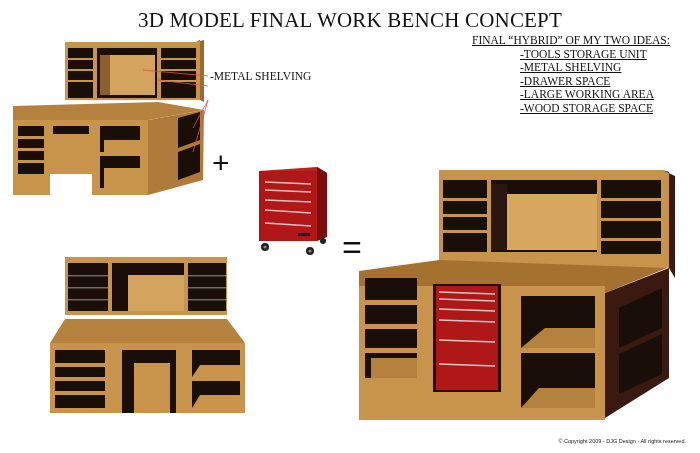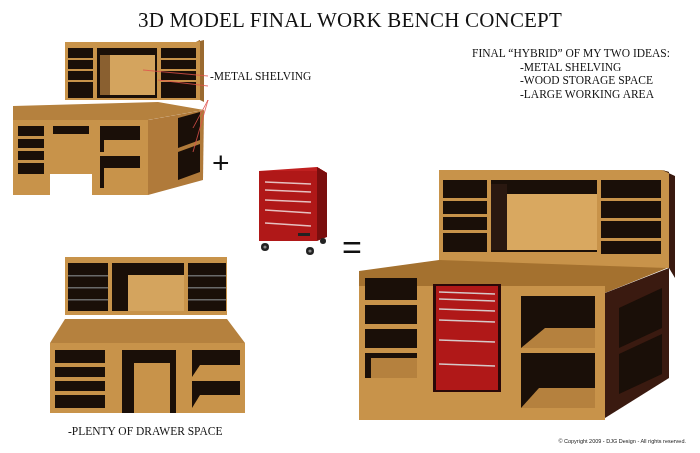--- a/index.html
+++ b/index.html
@@ -127,29 +127,30 @@
     </g>
   <rect x="72" y="95" width="54" height="63" fill="#1a0f08"></rect>
   <rect x="84" y="108" width="36" height="50" fill="#c8934a"></rect>
   <rect x="142" y="95" width="48" height="58" fill="#1a0f08"></rect>
   <rect x="142" y="122" width="48" height="4" fill="#c8934a"></rect>
   <polygon points="150,110 190,110 190,122 142,122" fill="#c8934a"></polygon>
   <polygon points="150,140 190,140 190,153 142,153" fill="#c8934a"></polygon>
 </svg>
 
 <div class="abs notes" style="left:68px;top:425px;">
-  <div>-PLENTY OF DRAWER SPACE</div>
 </div>
 
-<div class="abs notes" style="left:472px;top:47px;">
+<div class="abs notes" style="left:472px;top:34px;text-decoration:underline;">
   <div class="ideas-head">FINAL “HYBRID” OF MY TWO IDEAS:</div>
   <div class="ideas-list">
+    <div>-TOOLS STORAGE UNIT</div>
     <div>-METAL SHELVING</div>
+    <div>-DRAWER SPACE</div>
+    <div>-LARGE WORKING AREA</div>
     <div>-WOOD STORAGE SPACE</div>
-    <div>-LARGE WORKING AREA</div>
   </div>
 </div>
 
 <svg style="left:357px;top:168px;" width="318" height="255" viewBox="0 0 318 255">
 
   <polygon points="82,2 305,2 312,4 312,100 82,100" fill="#c8934a"></polygon>
   <polygon points="305,2 318,8 318,110 312,100 312,4" fill="#3a1a10"></polygon>
   <rect x="86" y="12" width="44" height="72" fill="#1a0f08"></rect>
   <g fill="#c8934a">
       <rect x="86" y="30" width="44" height="3"></rect>

